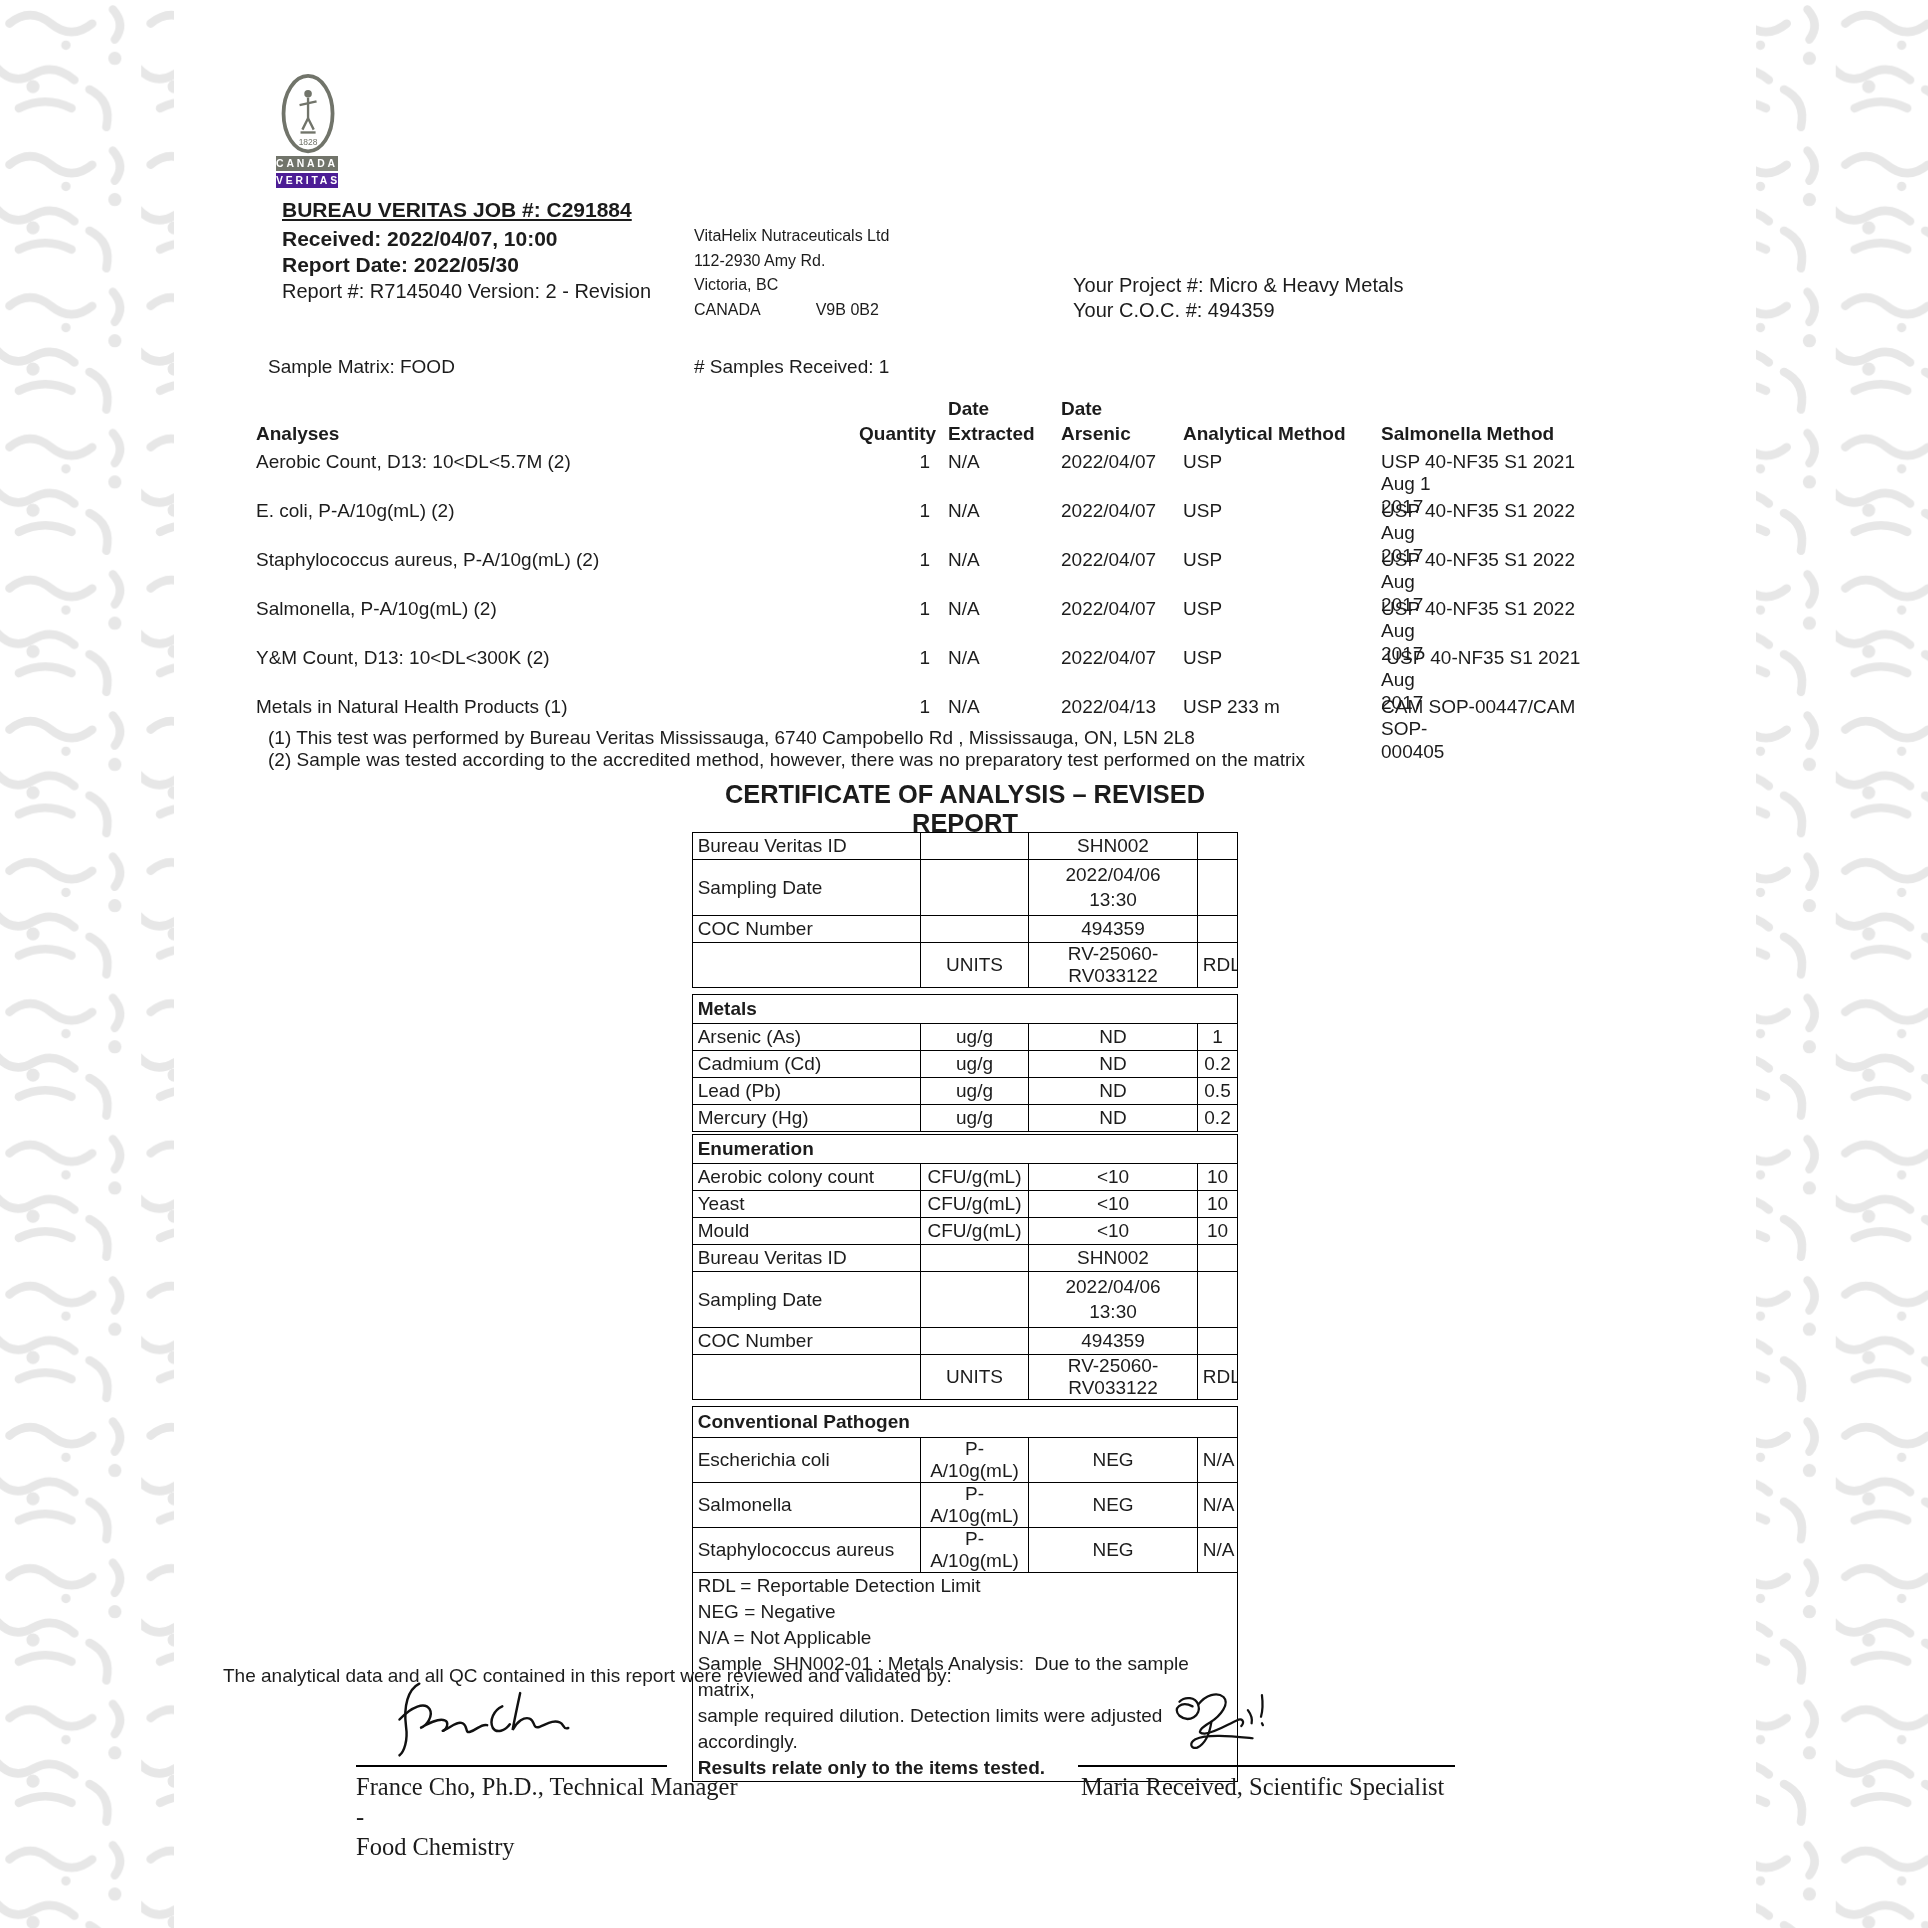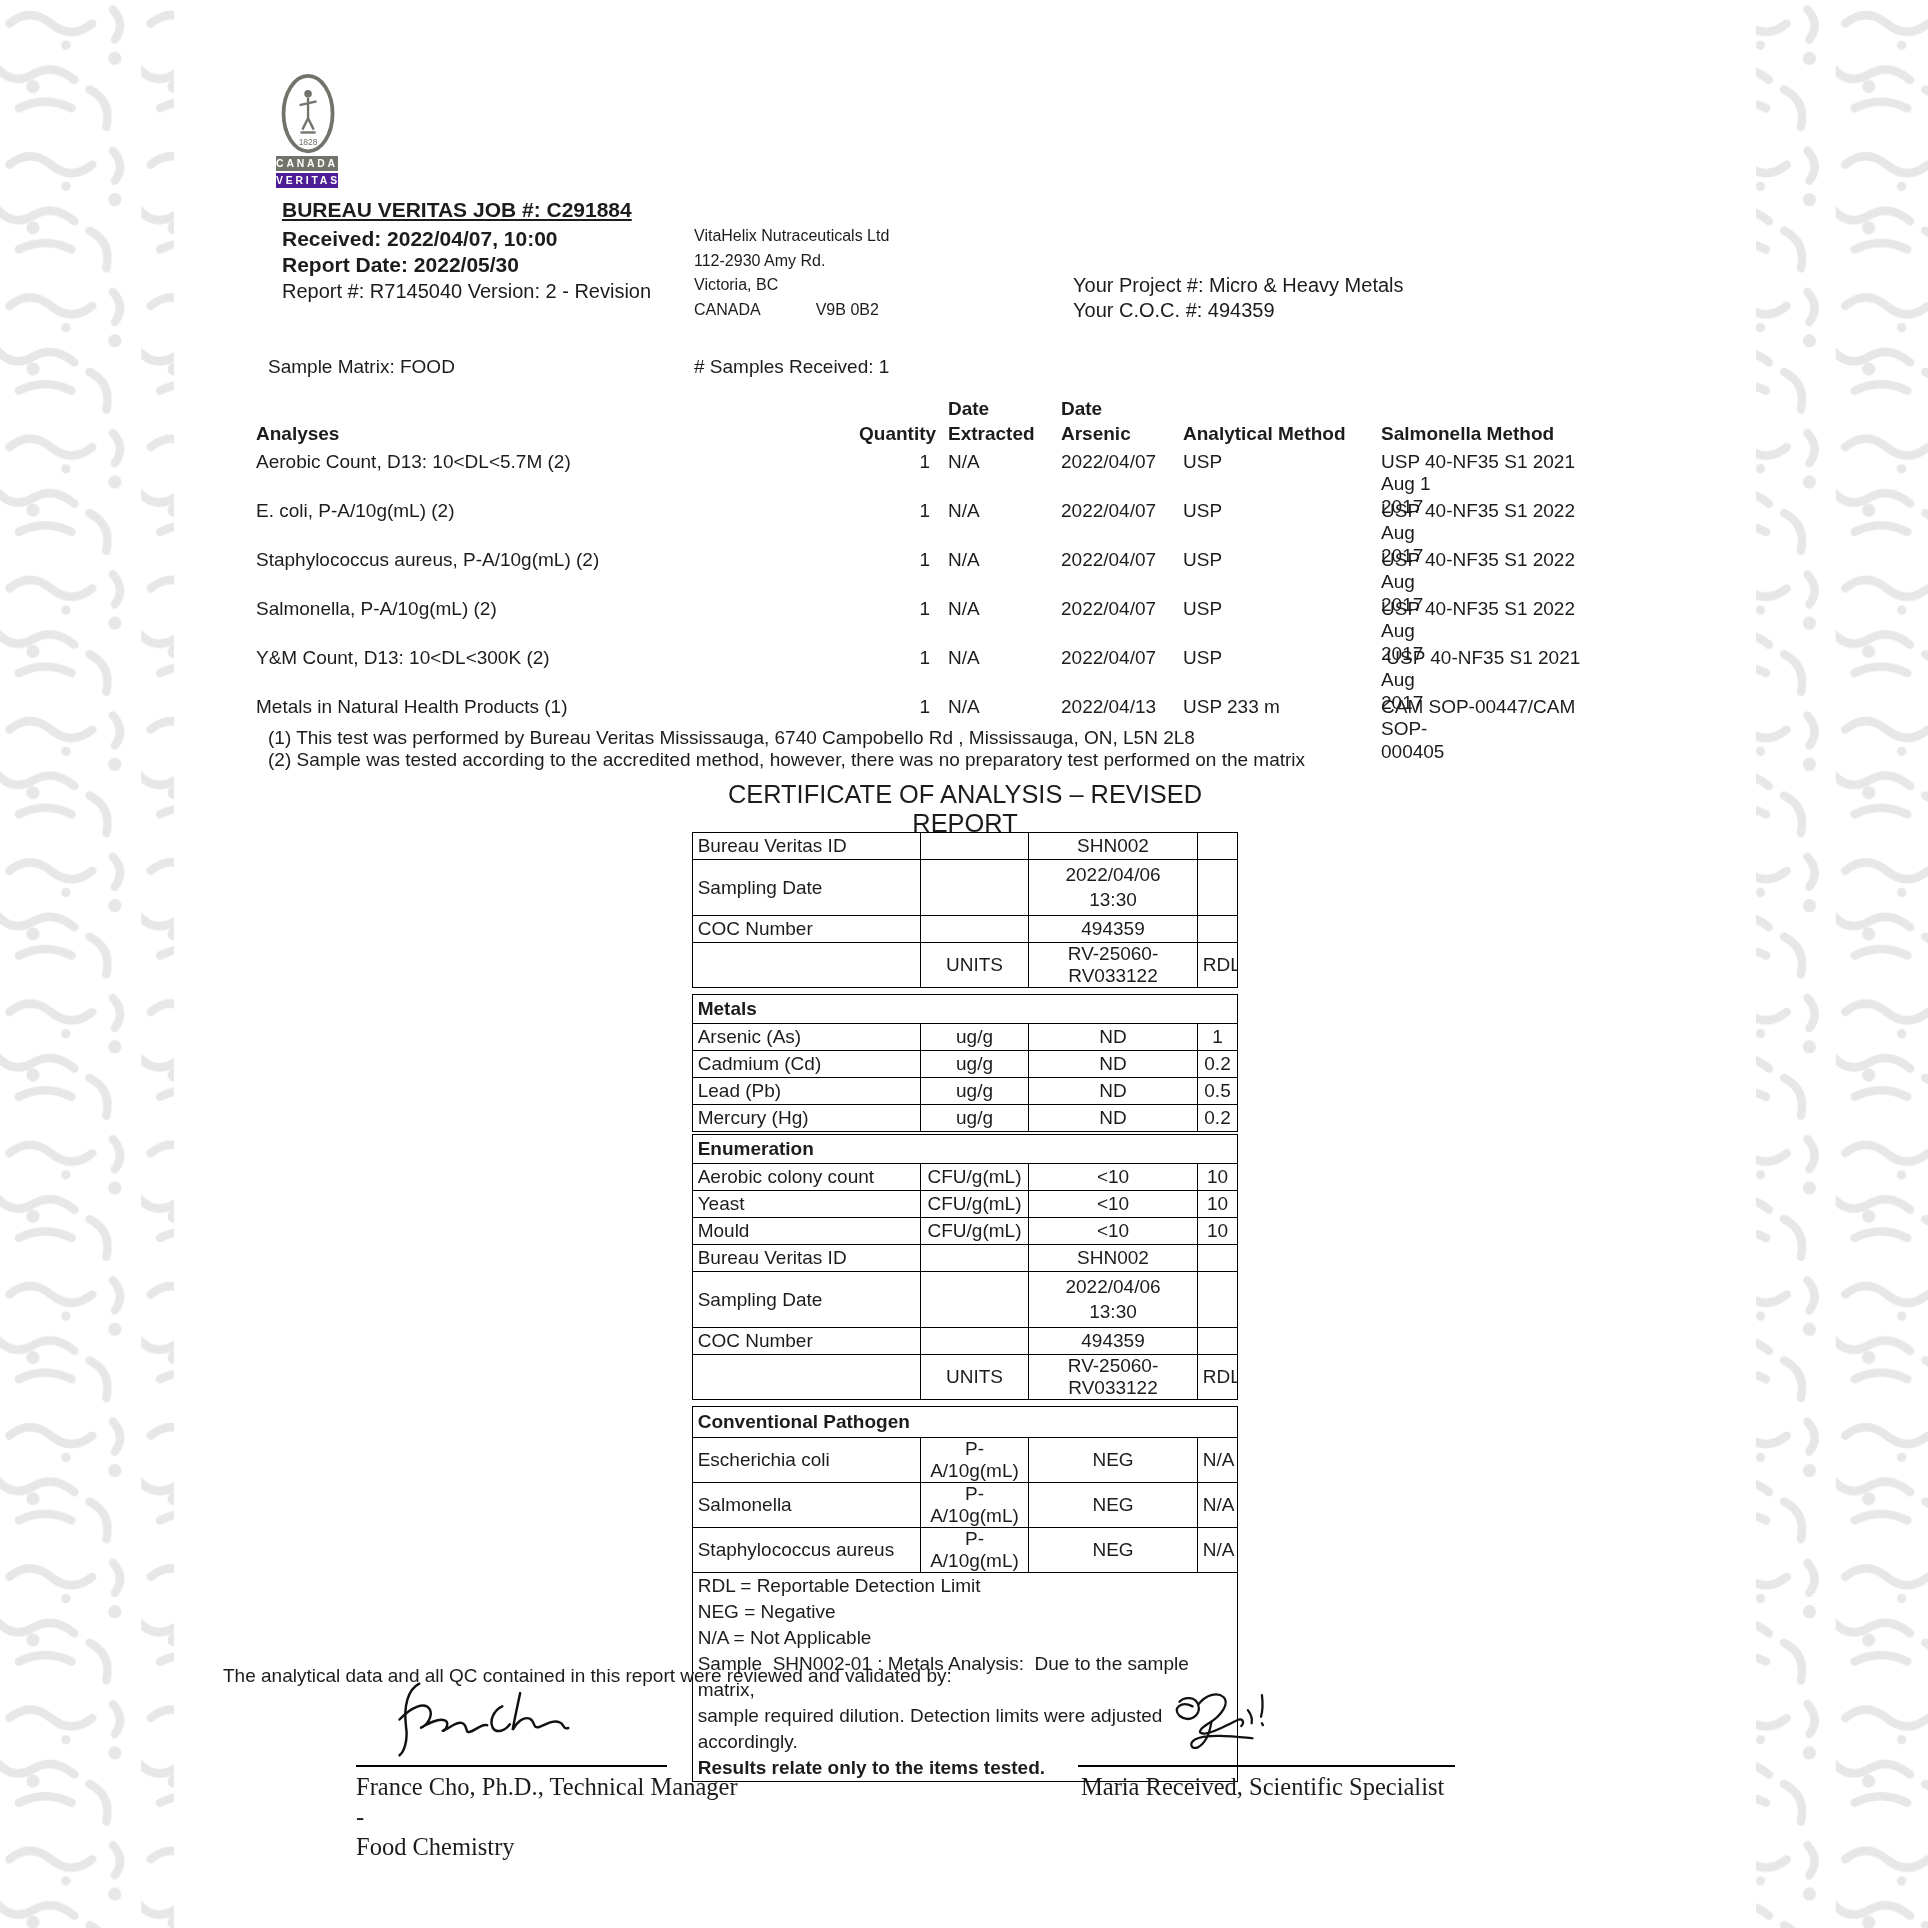--- a/index.html
+++ b/index.html
@@ -26,21 +26,21 @@
   .an .bold{font-weight:bold;}
   .arow{position:relative;height:49px;}
   .c-name{position:absolute;left:0;top:0;width:565px;}
   .c-qty{position:absolute;left:603px;top:0;width:71px;text-align:right;}
   .c-ext{position:absolute;left:692px;top:0;}
   .c-ana{position:absolute;left:805px;top:0;}
   .c-met{position:absolute;left:927px;top:0;}
   .c-lab{position:absolute;left:1125px;top:0;width:226px;line-height:22.6px;white-space:pre-wrap;}
   .fnote{font-size:19px;line-height:21.7px;white-space:pre-wrap;}
   
-  .title{font-size:25.4px;font-weight:normal;text-align:center;}
+  .title{font-size:25.4px;font-weight:bold;text-align:center;}
   
   table.rt{border-collapse:collapse;table-layout:fixed;width:545px;}
   table.rt td{border:1.9px solid #000;font-size:19px;padding:0 4.7px;vertical-align:middle;overflow:hidden;}
   table.rt col.c1{width:228px;} table.rt col.c2{width:108px;}
   table.rt col.c3{width:169px;} table.rt col.c4{width:40px;}
   td.lab{text-align:left;}
   td.ctr{text-align:center;}
   tr.h28>td{height:26px;} tr.h30>td{height:28px;} tr.h58>td{height:55px;}
   td.sect{font-weight:bold;font-size:20px;height:28px;}
   td.notescell{padding:5.6px 5.6px 7.5px 5.6px;}

